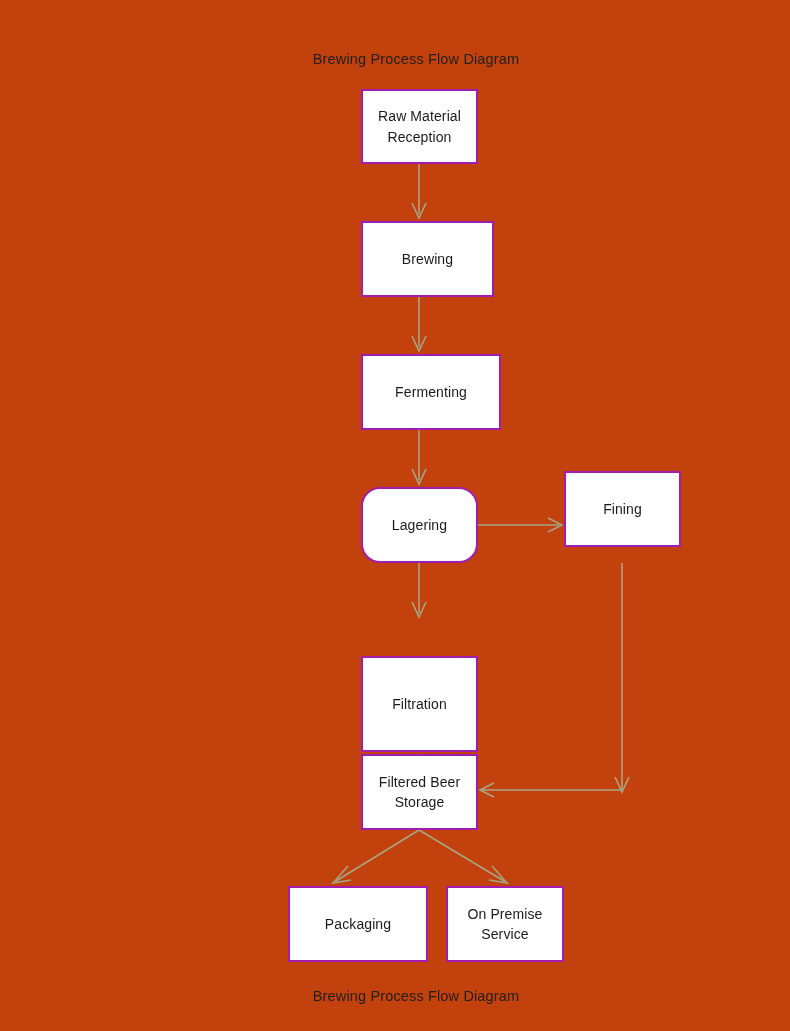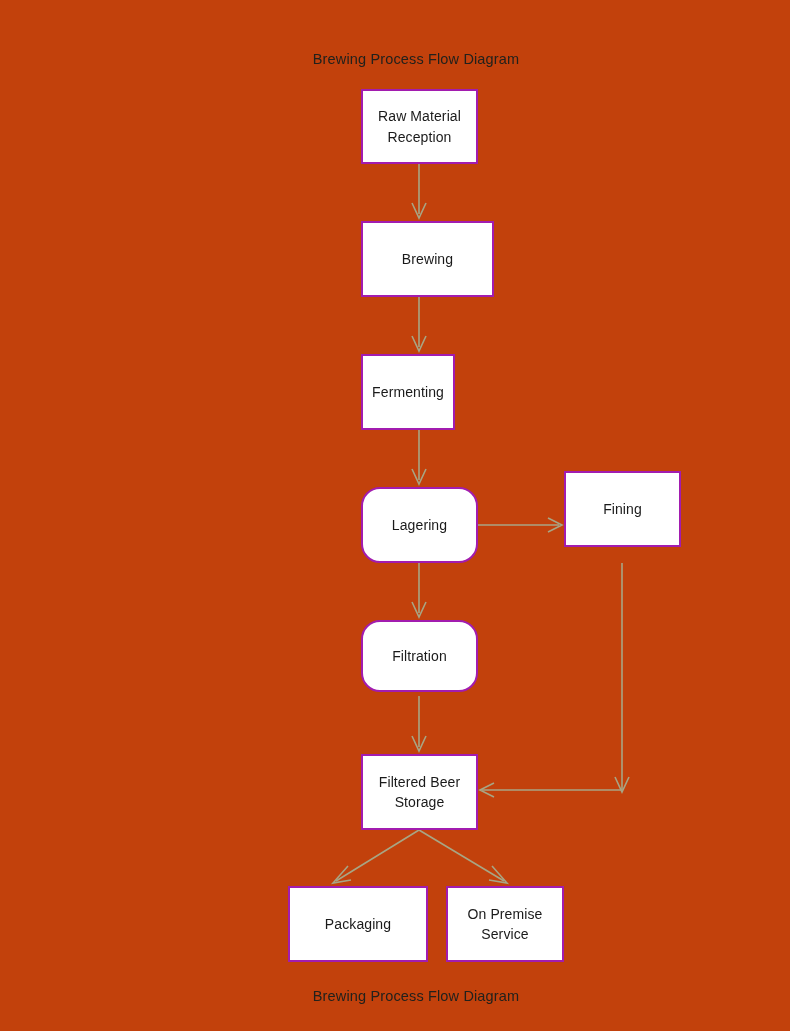--- a/index.html
+++ b/index.html
@@ -119,33 +119,33 @@
 
   <div class="node" style="left:361px; top:89px; width:117px; height:75px;">
     <span class="node-label">Raw Material
 Reception</span>
   </div>
 
   <div class="node" style="left:361px; top:221px; width:133px; height:76px;">
     <span class="node-label">Brewing</span>
   </div>
 
-  <div class="node" style="left:361px; top:354px; width:94px; height:76px;">
+  <div class="node" style="left:361px; top:354px; width:140px; height:76px;">
     <span class="node-label">Fermenting</span>
   </div>
 
   <div class="node" style="left:361px; top:487px; width:117px; height:76px;border-radius:19px;">
     <span class="node-label">Lagering</span>
   </div>
 
   <div class="node" style="left:564px; top:471px; width:117px; height:76px;">
     <span class="node-label">Fining</span>
   </div>
 
-  <div class="node" style="left:361px; top:620px; width:117px; height:72px;border-radius:19px;">
+  <div class="node" style="left:361px; top:656px; width:117px; height:96px;">
     <span class="node-label">Filtration</span>
   </div>
 
   <div class="node" style="left:361px; top:754px; width:117px; height:76px;">
     <span class="node-label">Filtered Beer
 Storage</span>
   </div>
 
   <div class="node" style="left:288px; top:886px; width:140px; height:76px;">
     <span class="node-label">Packaging</span>

